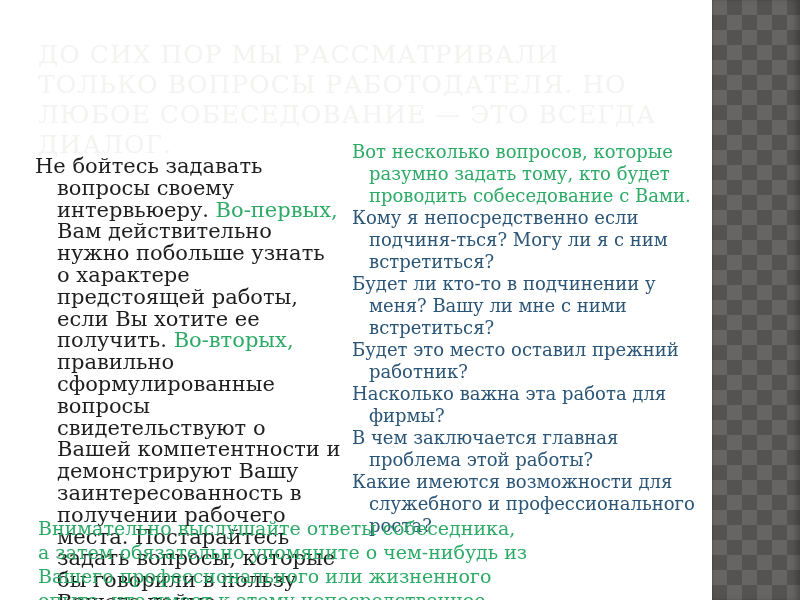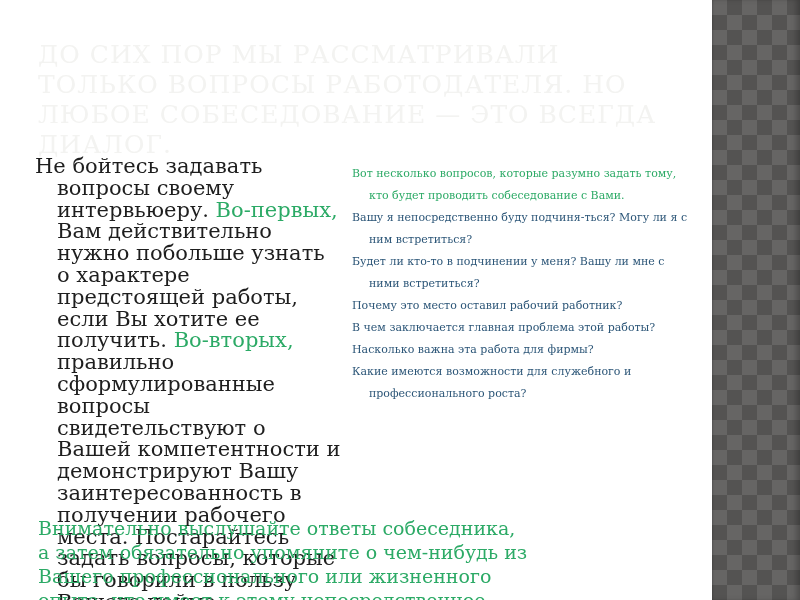--- a/index.html
+++ b/index.html
@@ -36,24 +36,23 @@
     margin: 0;
     padding-left: 22px;
     text-indent: -22px;
   }
   .hl-green { color: #2caa66; }
   .right-col {
     position: absolute;
     left: 352px;
     top: 141px;
     width: 345px;
-    font-size: 11px;
+    font-size: 18px;
     line-height: 22px;
     color: #2b5577;
-    margin-top: 22px;
   }
   .right-col .q-item {
     margin: 0;
     padding-left: 17px;
     text-indent: -17px;
   }
   .right-col .q-intro { color: #2caa66; }
   .footer-note {
     position: absolute;
     left: 38px;
@@ -84,25 +83,25 @@
 <div class="slide">
 
   <h1 class="slide-title">ДО СИХ ПОР МЫ РАССМАТРИВАЛИ ТОЛЬКО ВОПРОСЫ РАБОТОДАТЕЛЯ. НО ЛЮБОЕ СОБЕСЕДОВАНИЕ — ЭТО ВСЕГДА ДИАЛОГ.</h1>
 
   <div class="left-col">
     <p><span>Не бойтесь задавать вопросы своему интервьюеру. </span><span class="hl-green">Во-первых,</span><span> Вам действительно нужно побольше узнать о характере предстоящей работы, если Вы хотите ее получить. </span><span class="hl-green">Во-вторых,</span><span> правильно сформулированные вопросы свидетельствуют о Вашей компетентности и демонстрируют Вашу заинтересованность в получении рабочего места. Постарайтесь задать вопросы, которые бы говорили в пользу Вашего найма. Подумайте заранее о них.</span></p>
   </div>
 
   <div class="right-col">
     <p class="q-item q-intro">Вот несколько вопросов, которые разумно задать тому, кто будет проводить собеседование с Вами.</p>
-    <p class="q-item">Вашу я непосредственно буду подчиня-ться? Могу ли я с ним встретиться?</p>
+    <p class="q-item">Кому я непосредственно если подчиня-ться? Могу ли я с ним встретиться?</p>
     <p class="q-item">Будет ли кто-то в подчинении у меня? Вашу ли мне с ними встретиться?</p>
-    <p class="q-item">Почему это место оставил рабочий работник?</p>
+    <p class="q-item">Будет это место оставил прежний работник?</p>
+    <p class="q-item">Насколько важна эта работа для фирмы?</p>
     <p class="q-item">В чем заключается главная проблема этой работы?</p>
-    <p class="q-item">Насколько важна эта работа для фирмы?</p>
     <p class="q-item">Какие имеются возможности для служебного и профессионального роста?</p>
   </div>
 
   <div class="footer-note">Внимательно выслушайте ответы собеседника, а затем обязательно упомяните о чем-нибудь из Вашего профессионального или жизненного опыта, что имеет к этому непосредственное отношение.</div>
 
   <div class="pattern-band"></div>
 
 </div>
 
 </body></html>

